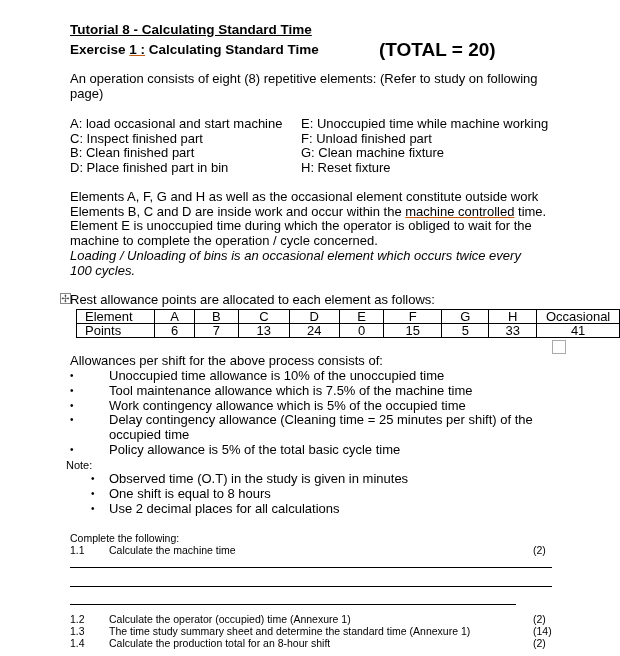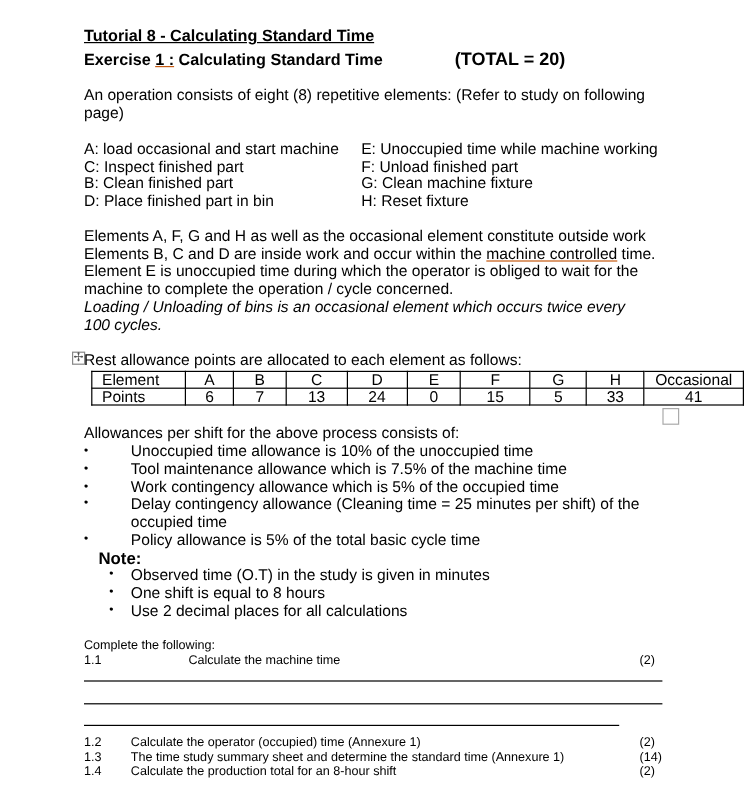--- a/index.html
+++ b/index.html
@@ -4,21 +4,21 @@
 <style>
   html, body { margin: 0; padding: 0; background: #ffffff; }
   body {
     width: 620px; height: 656px; position: relative; overflow: hidden;
     font-family: "Liberation Sans", sans-serif; color: #000; font-size: 13px;
   }
   .abs { position: absolute; }
   .title1 { left: 70px; top: 22px; font-size: 13.5px; font-weight: bold; text-decoration: underline; line-height: 16px; }
   .title2 { left: 70px; top: 42px; font-size: 13.5px; font-weight: bold; line-height: 16px; white-space: nowrap; }
   .title2 .num { text-decoration: underline; text-decoration-color: #c55a11; }
-  .total { left: 379px; top: 42px; font-size: 15px; font-weight: bold; line-height: 16px; }
+  .total { left: 379px; top: 42px; font-size: 19px; font-weight: bold; line-height: 16px; }
   .para { left: 70px; width: 480px; line-height: 14.7px; font-size: 13px; }
   .col { line-height: 14.7px; font-size: 13px; white-space: nowrap; }
   .squig { text-decoration: underline; text-decoration-color: #c55a11; }
   .move-icon {
     left: 60px; top: 293px; width: 11px; height: 11px; border: 1px solid #888; box-sizing: border-box;
     font-size: 10px; line-height: 9px; text-align: center; color: #555; background: #fff;
   }
   table.pts {
     position: absolute; left: 76px; top: 309px; border-collapse: collapse;
     font-size: 13px; line-height: 13px;
@@ -113,38 +113,38 @@
 </div>
 <div class="bullet-row" style="top:413px; left:0; width:620px;">
   <span class="bullet">•</span>
   <span class="btext" style="width:425px;">Delay contingency allowance (Cleaning time = 25 minutes per shift) of the occupied time</span>
 </div>
 <div class="bullet-row" style="top:443px; left:0; width:620px;">
   <span class="bullet">•</span>
   <span class="btext">Policy allowance is 5% of the total basic cycle time</span>
 </div>
 
-<div class="abs" style="left:82px; top:458px; font-size:14px; line-height:14.7px;font-weight:bold;">Note:</div>
+<div class="abs" style="left:66px; top:458px; font-size:11px; line-height:14.7px;">Note:</div>
 <div class="bullet-row" style="top:472px; left:0; width:620px;">
   <span class="nbullet">•</span>
   <span class="btext">Observed time (O.T) in the study is given in minutes</span>
 </div>
 <div class="bullet-row" style="top:487px; left:0; width:620px;">
   <span class="nbullet">•</span>
   <span class="btext">One shift is equal to 8 hours</span>
 </div>
 <div class="bullet-row" style="top:502px; left:0; width:620px;">
   <span class="nbullet">•</span>
   <span class="btext">Use 2 decimal places for all calculations</span>
 </div>
 
 <div class="abs small" style="left:70px; top:532px;">Complete the following:</div>
 
 <div class="abs small" style="left:70px; top:544px;">1.1</div>
-<div class="abs small" style="left:109px; top:544px;margin-left:48px;">Calculate the machine time</div>
+<div class="abs small" style="left:109px; top:544px;">Calculate the machine time</div>
 <div class="abs small" style="left:533px; top:544px;">(2)</div>
 
 <div class="hline" style="left:70px; top:567px; width:482px;"></div>
 <div class="hline" style="left:70px; top:586px; width:482px;"></div>
 <div class="hline" style="left:70px; top:604px; width:446px;"></div>
 
 <div class="abs small" style="left:70px; top:613px;">1.2</div>
 <div class="abs small" style="left:109px; top:613px;">Calculate the operator (occupied) time (Annexure 1)</div>
 <div class="abs small" style="left:533px; top:613px;">(2)</div>
 

